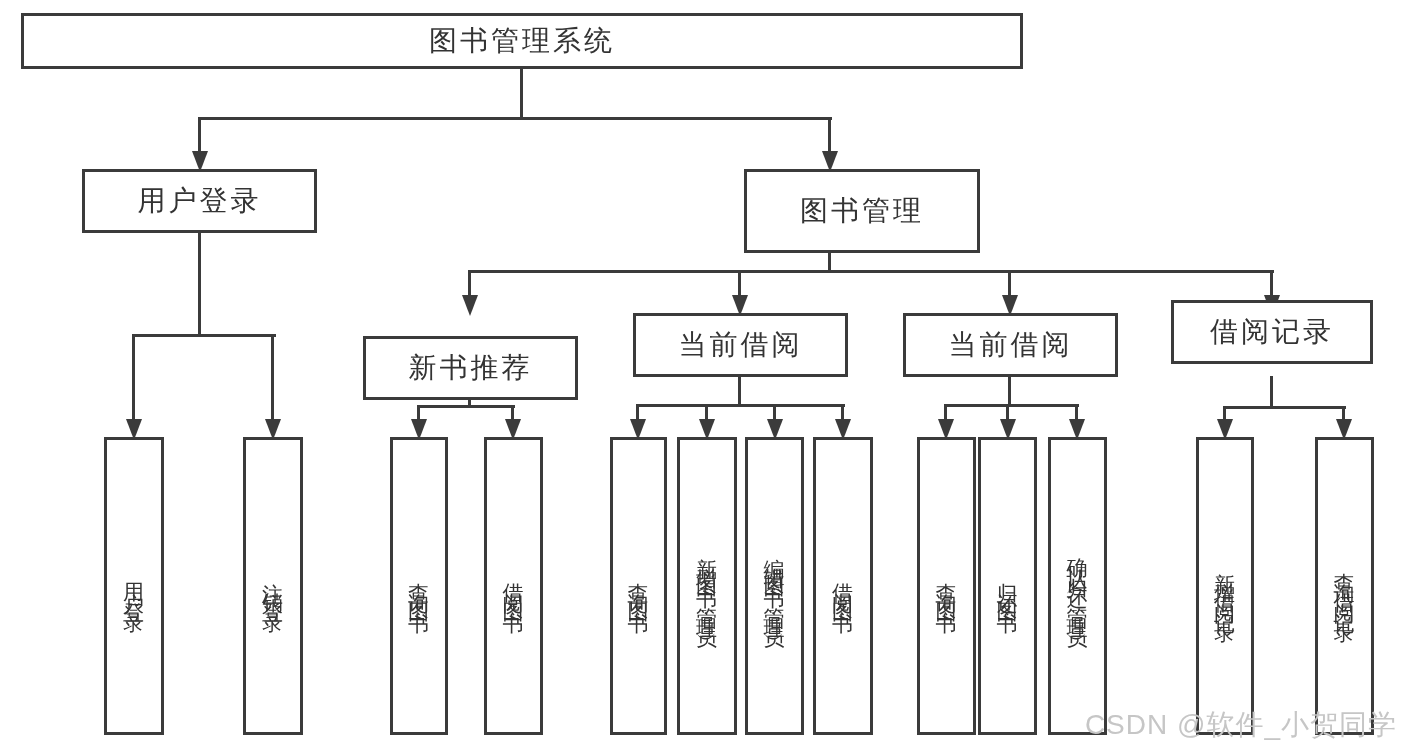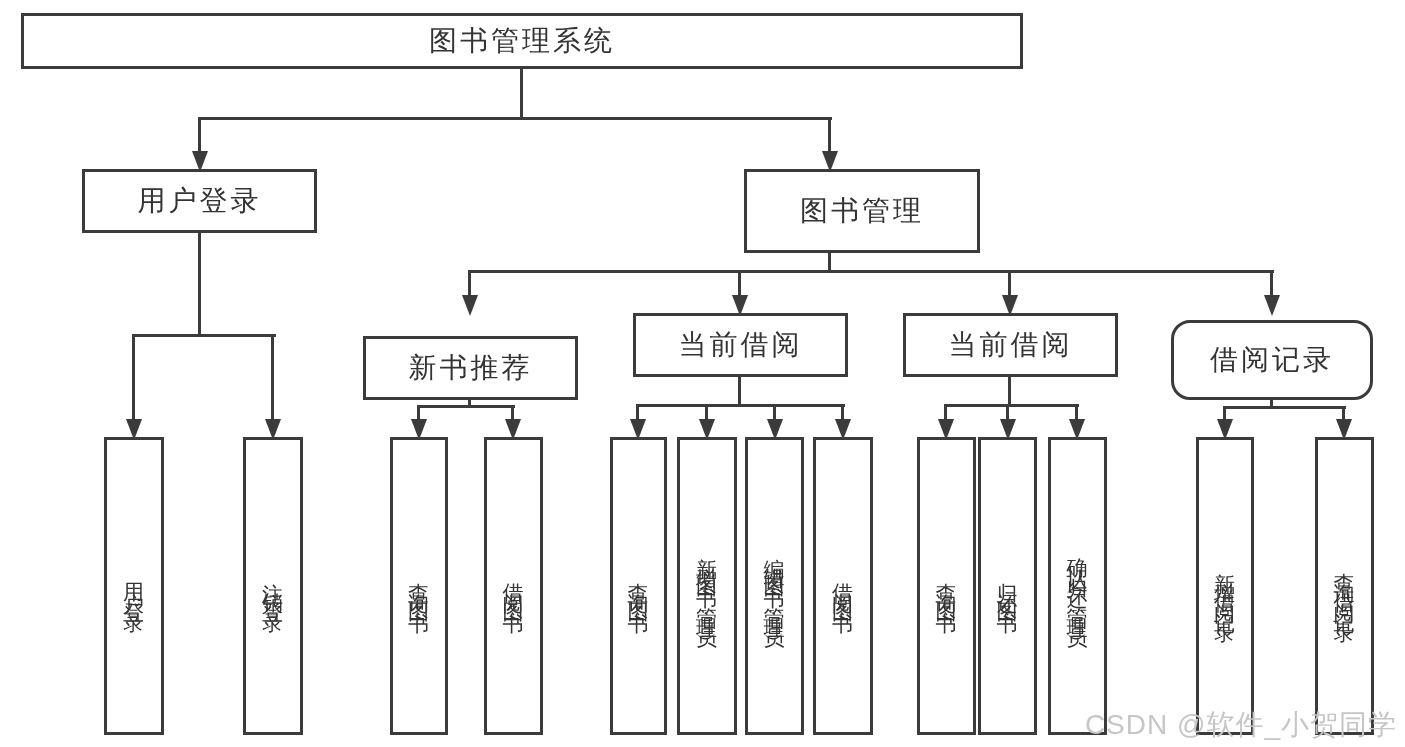--- a/index.html
+++ b/index.html
@@ -69,21 +69,21 @@
 <div id="stage" style="--line: #3b3b3b; --text: #333333; --watermark: #c6c6c6; --bg: #ffffff;">
 
   <div class="box" style="left:21px;top:13px;width:1002px;height:56px;">图书管理系统</div>
 
   <div class="box" style="left:82px;top:169px;width:235px;height:64px;">用户登录</div>
   <div class="box" style="left:744px;top:169px;width:236px;height:84px;">图书管理</div>
 
   <div class="box" style="left:363px;top:312px;width:215px;height:64px;margin-top:24px;">新书推荐</div>
   <div class="box" style="left:633px;top:313px;width:215px;height:64px;">当前借阅</div>
   <div class="box" style="left:903px;top:313px;width:215px;height:64px;">当前借阅</div>
-  <div class="box" style="left:1171px;top:320px;width:202px;height:80px;border-radius:19px;">借阅记录</div>
+  <div class="box" style="left:1171px;top:300px;width:202px;height:64px;">借阅记录</div>
 
   <div class="vbox" style="left:104px;top:437px;width:60px;height:298px;">
     <span class="vtext">用户登录</span>
   </div>
   <div class="vbox" style="left:243px;top:437px;width:60px;height:298px;">
     <span class="vtext">注销登录</span>
   </div>
 
   <div class="vbox" style="left:390px;top:437px;width:58px;height:298px;">
     <span class="vtext">查询图书</span>

